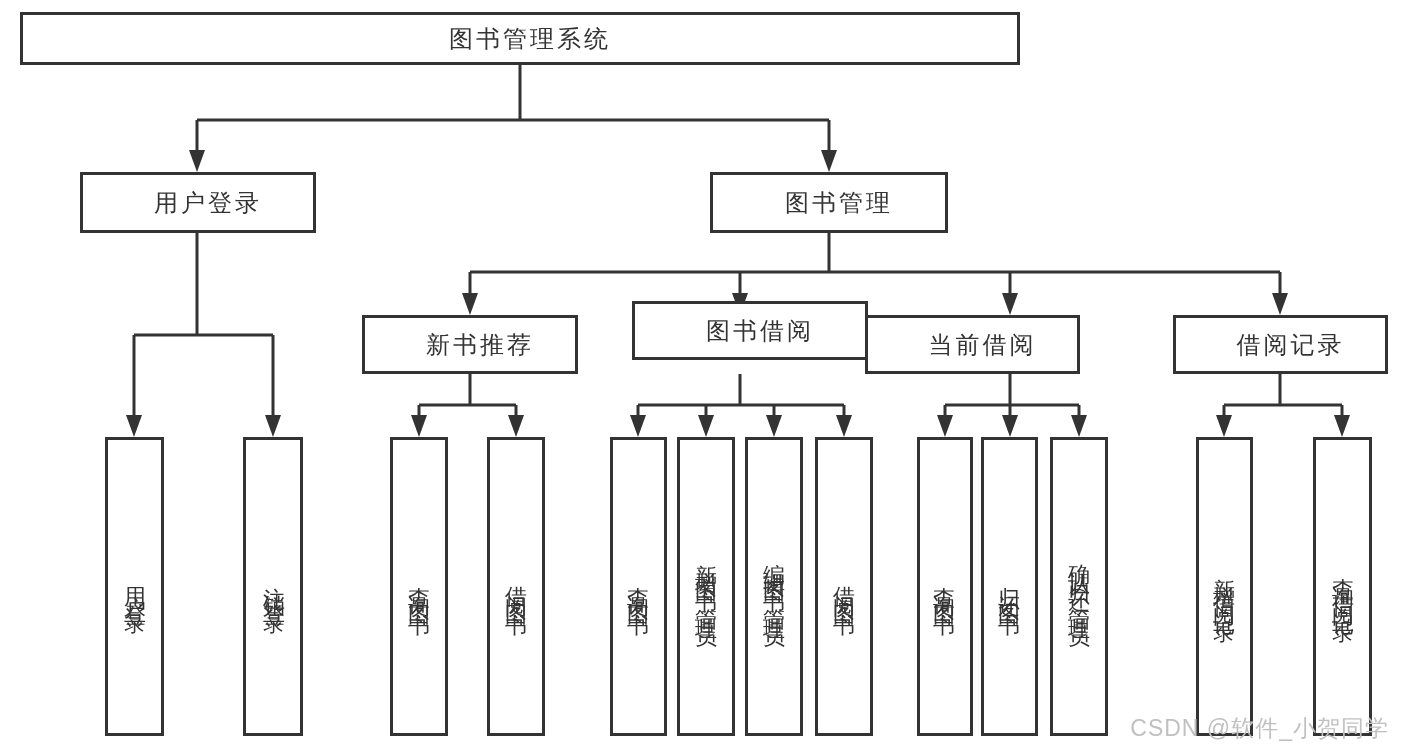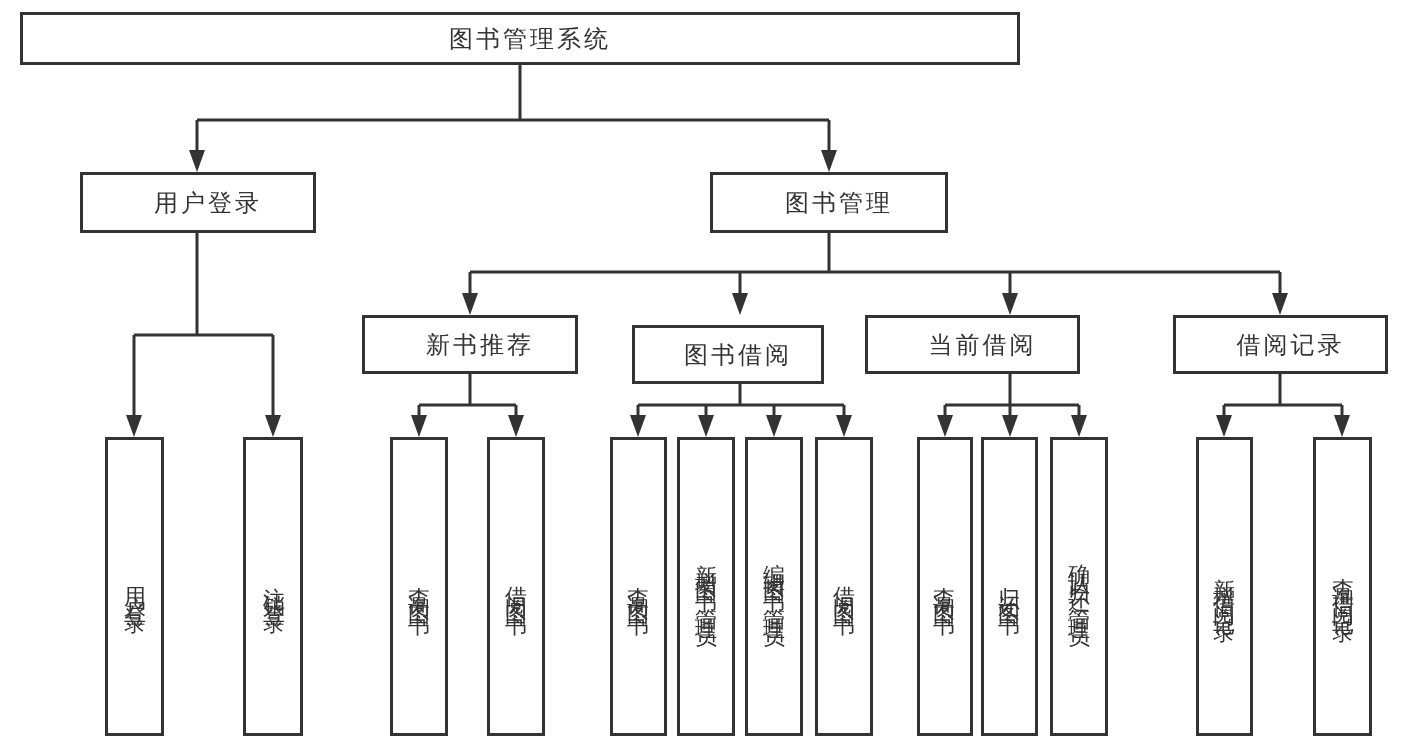--- a/index.html
+++ b/index.html
@@ -59,21 +59,21 @@
     letter-spacing: 1px;
     color: var(--watermark);
     white-space: nowrap;
     z-index: 5;
   }
   
   .n-root          { left: 20px;   top: 12px;  width: 1000px; height: 53px; }
   .n-user-login    { left: 80px;   top: 172px; width: 236px;  height: 61px; }
   .n-book-mgmt     { left: 710px;  top: 172px; width: 238px;  height: 61px; }
   .n-new-rec       { left: 362px;  top: 315px; width: 216px;  height: 59px; }
-  .n-book-borrow   { left: 632px;  top: 325px; width: 192px;  height: 59px; }
+  .n-book-borrow   { left: 632px;  top: 301px; width: 236px;  height: 59px; }
   .n-cur-borrow    { left: 865px;  top: 315px; width: 215px;  height: 59px; }
   .n-borrow-rec    { left: 1173px; top: 315px; width: 215px;  height: 59px; }
   .leaf            { top: 437px; height: 299px; }
   .n-l-user-login  { left: 105px;  width: 59px; }
   .n-l-logout      { left: 243px;  width: 60px; }
   .n-l-rec-query   { left: 390px;  width: 58px; }
   .n-l-rec-borrow  { left: 487px;  width: 58px; }
   .n-l-bb-query    { left: 610px;  width: 57px; }
   .n-l-bb-add      { left: 677px;  width: 58px; }
   .n-l-bb-edit     { left: 745px;  width: 58px; }
@@ -191,14 +191,15 @@
     <div class="v-text">确认归还（管理员）</div>
   </div>
 
   <div class="node v-node leaf n-l-br-add">
     <div class="v-text">新增借阅记录</div>
   </div>
   <div class="node v-node leaf n-l-br-query">
     <div class="v-text">查询借阅记录</div>
   </div>
 
+  <div class="watermark">CSDN @软件_小贺同学</div>
 
 </div>
 
 </body></html>

